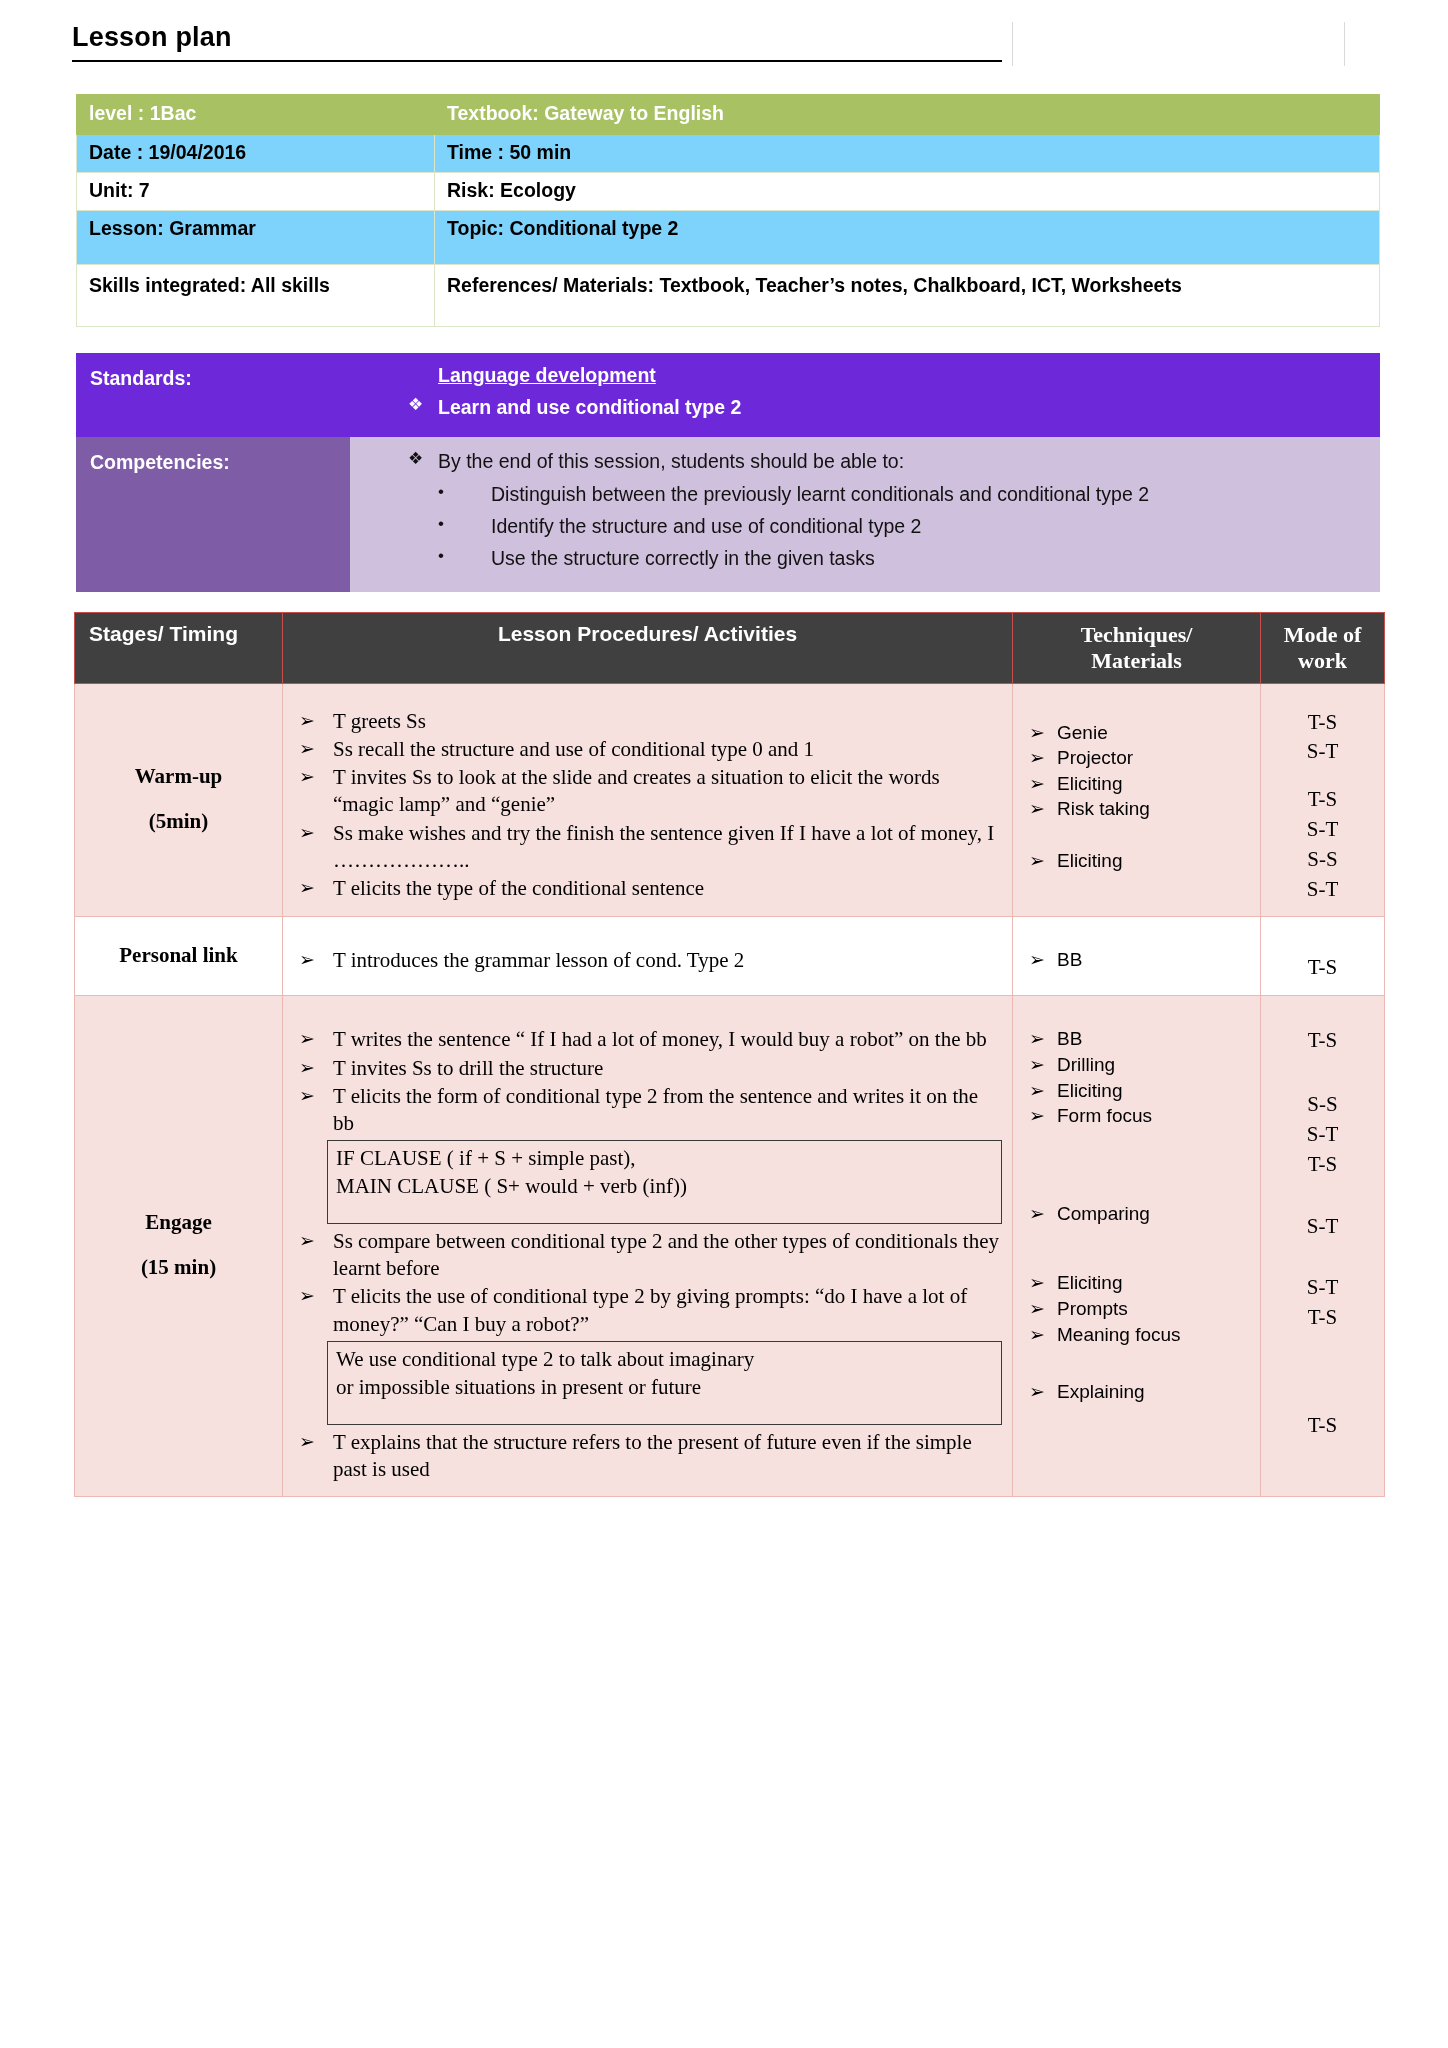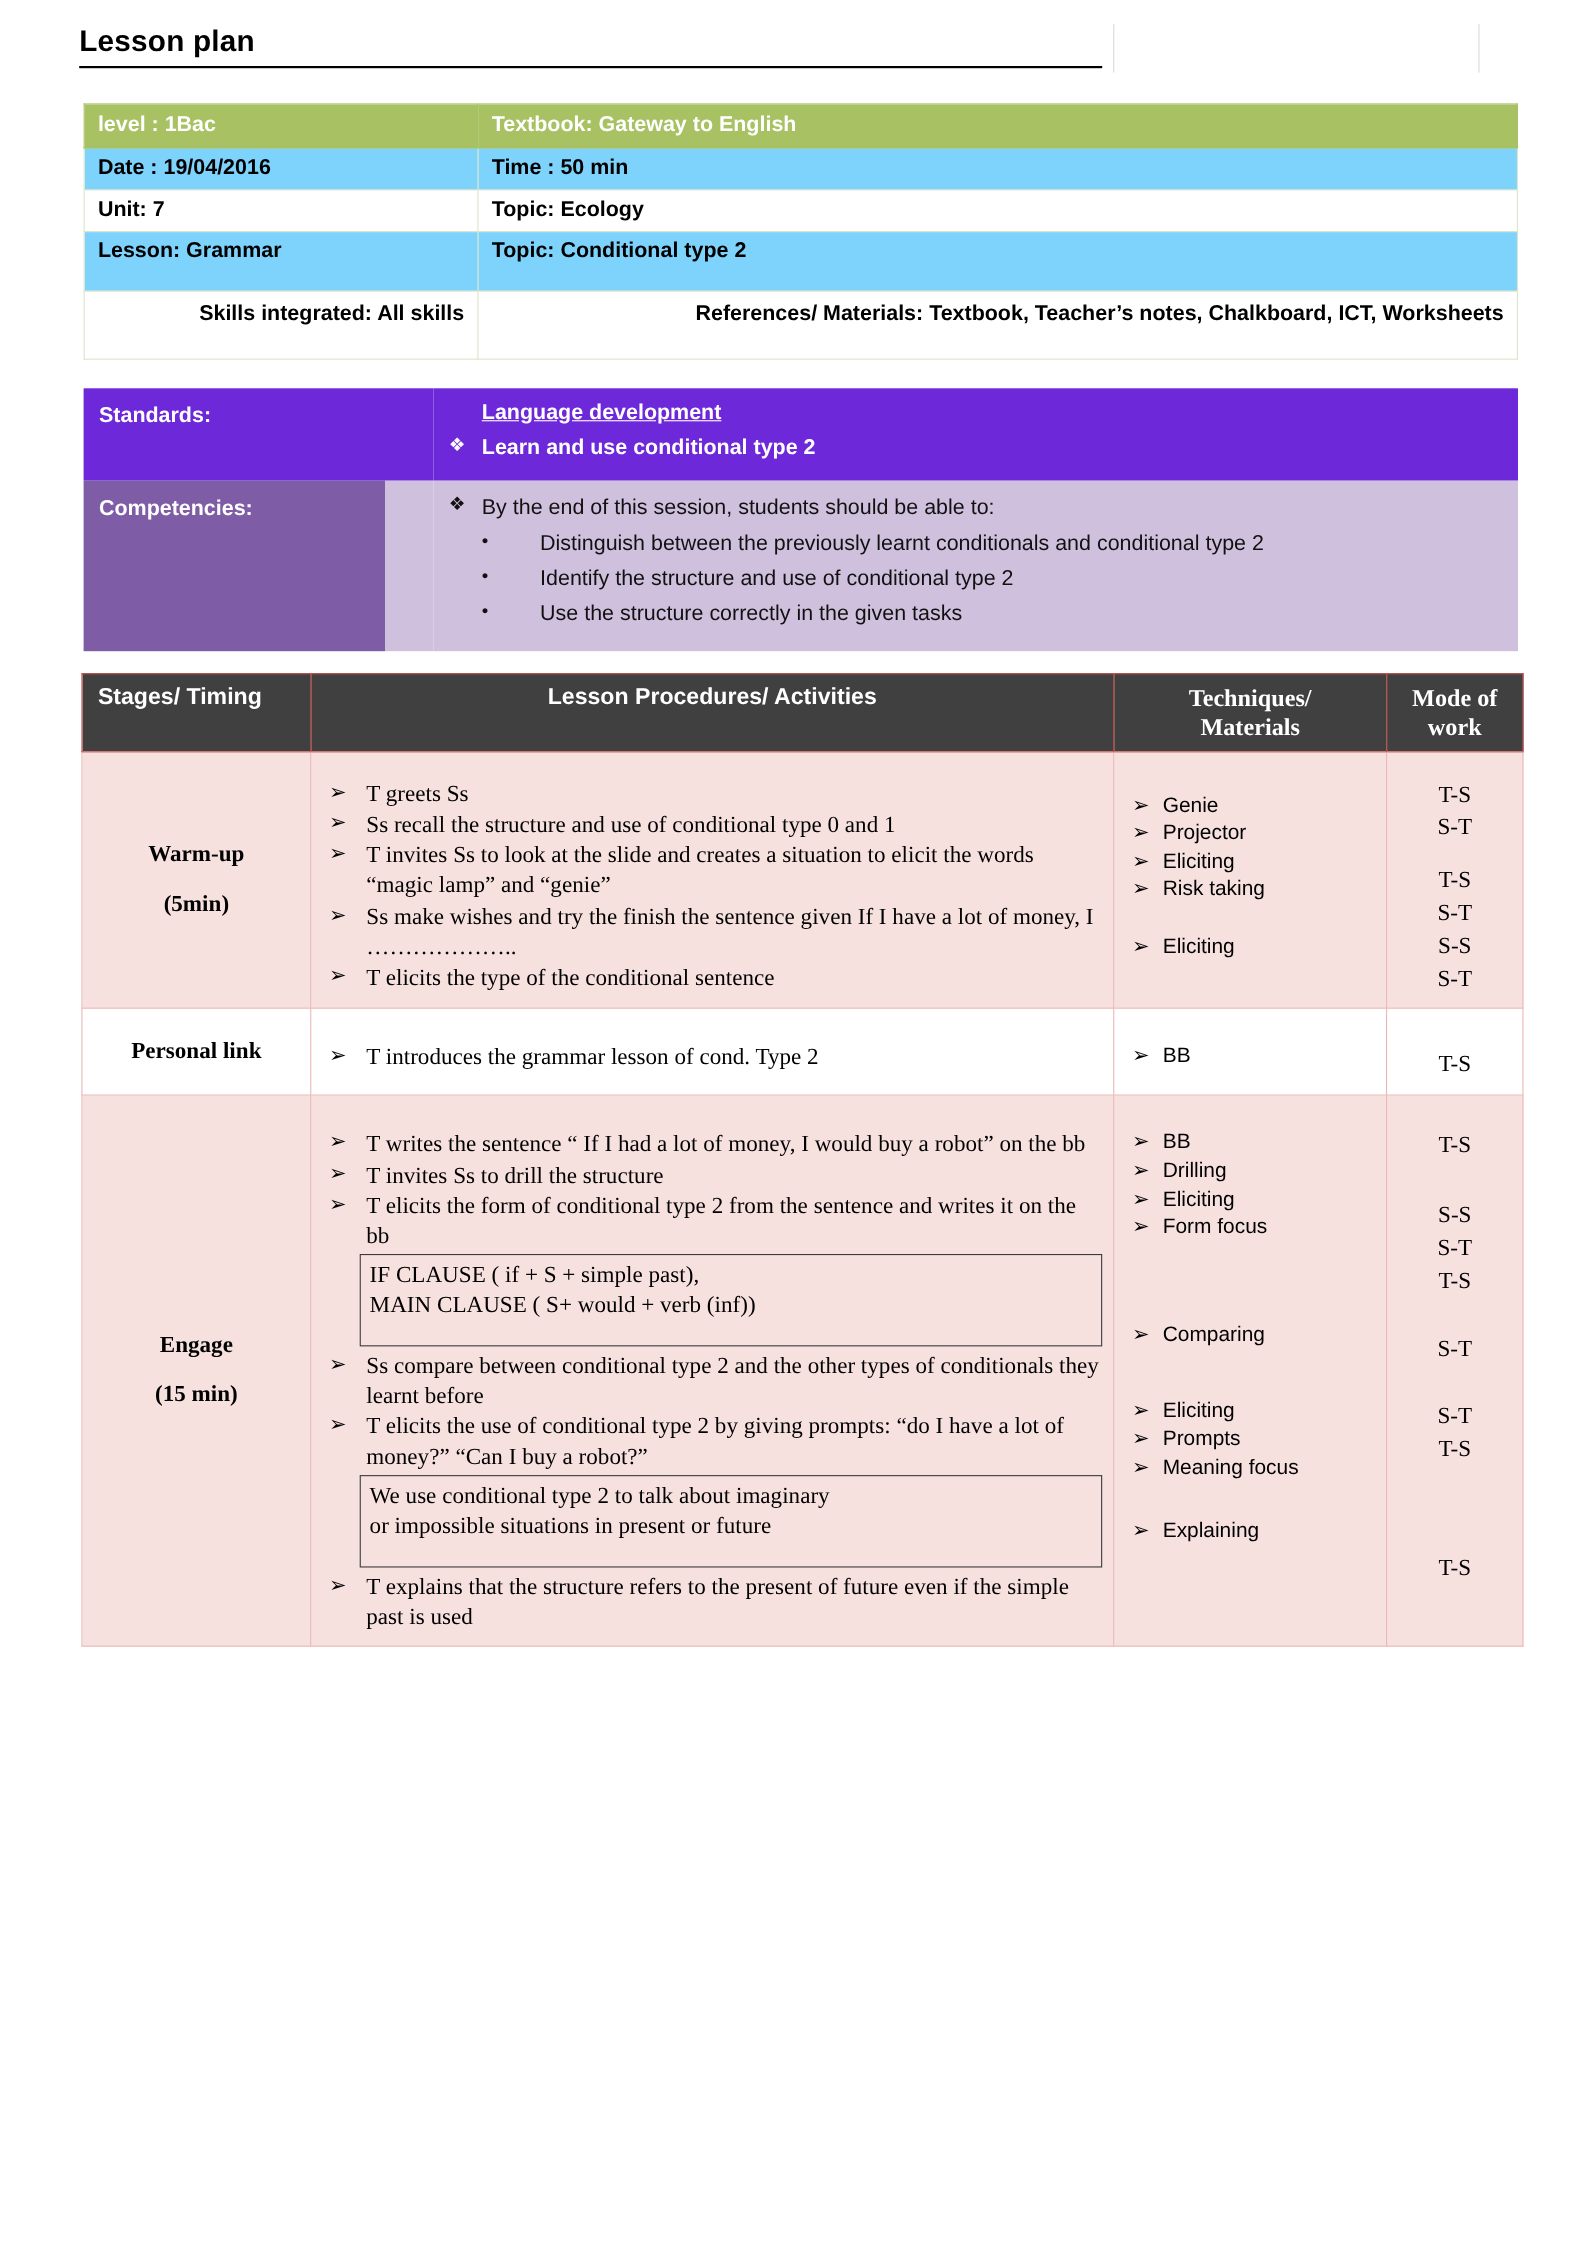--- a/index.html
+++ b/index.html
@@ -71,21 +71,21 @@
   .info-table tr.r-head td {
     background: #a7c163;
     color: #ffffff;
     border-color: #a7c163;
     padding-top: 7px;
     padding-bottom: 9px;
   }
   .info-table tr.r-tint td { background: #7dd3fc; border-color: #dbe5c8;}
   .info-table tr.r-white td { background: #ffffff; border-color: #dbe5c8;}
   .info-table tr.r-tall td { height: 54px; }
-  .info-table tr.r-tall2 td { height: 62px; padding-top: 9px; text-align: right;}
+  .info-table tr.r-tall2 td { height: 62px; padding-top: 9px;}
 
   
   .std-table {
     margin: 26px 0 0 76px;
     width: 1304px;
     border-collapse: collapse;
     table-layout: fixed;
     font-size: 19.5px;
   }
   .std-table td { vertical-align: top; padding: 0; }
@@ -248,21 +248,21 @@
       <tr class="r-head">
         <td class="col-a">level : 1Bac</td>
         <td>Textbook: Gateway to English</td>
       </tr>
       <tr class="r-tint">
         <td class="col-a">Date : 19/04/2016</td>
         <td>Time : 50 min</td>
       </tr>
       <tr class="r-white">
         <td class="col-a">Unit: 7</td>
-        <td>Topic: Ecology</td>
+        <td>Risk: Ecology</td>
       </tr>
       <tr class="r-tint r-tall">
         <td class="col-a">Lesson: Grammar</td>
         <td>Topic: Conditional type 2</td>
       </tr>
       <tr class="r-white r-tall2">
         <td class="col-a">Skills integrated: All skills</td>
         <td>References/ Materials: Textbook, Teacher’s notes, Chalkboard, ICT, Worksheets</td>
       </tr>
     </tbody>

